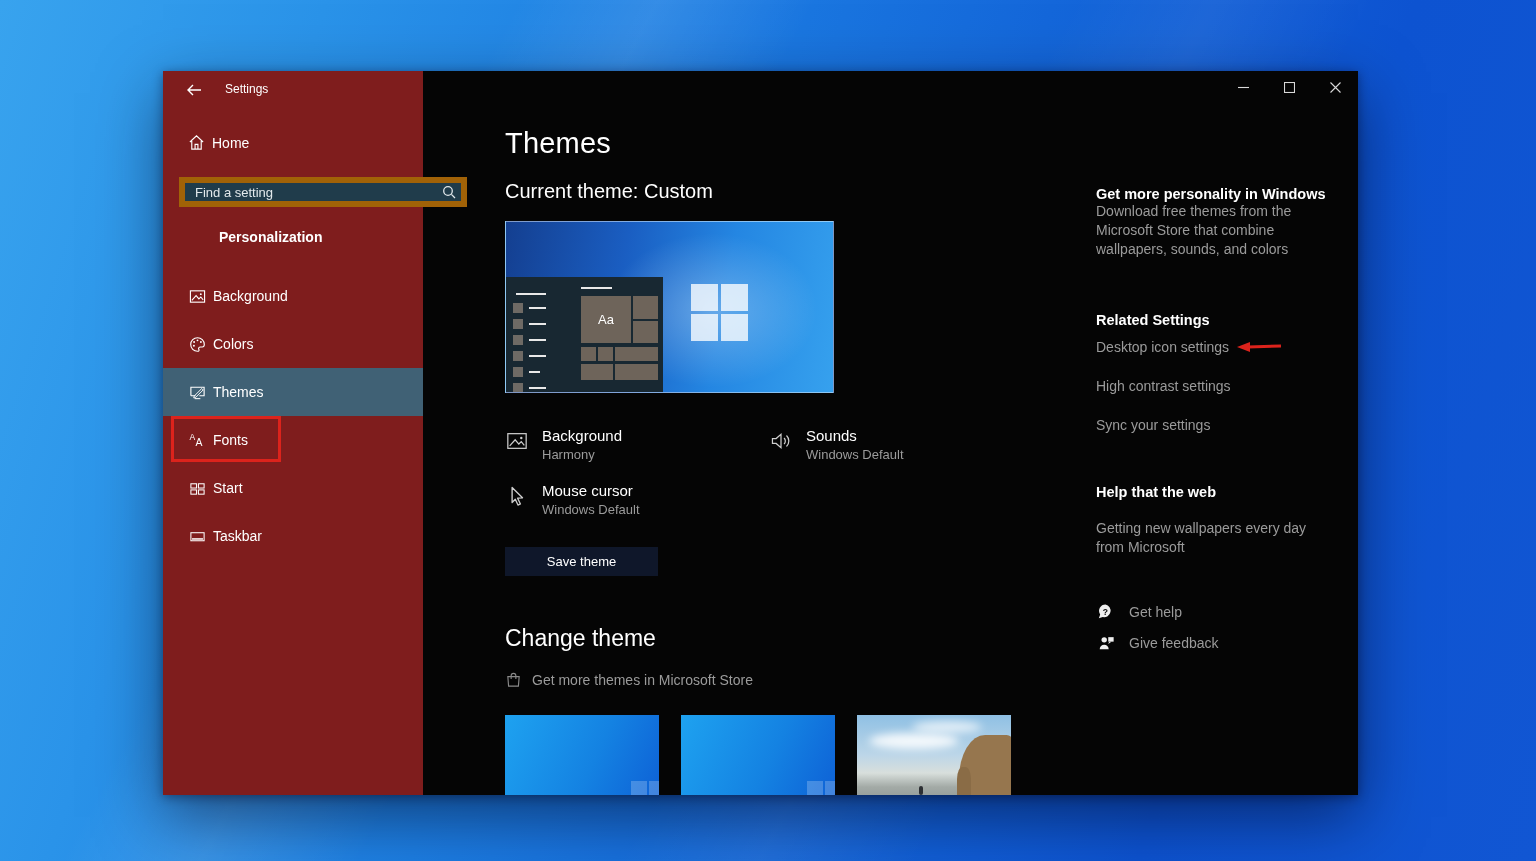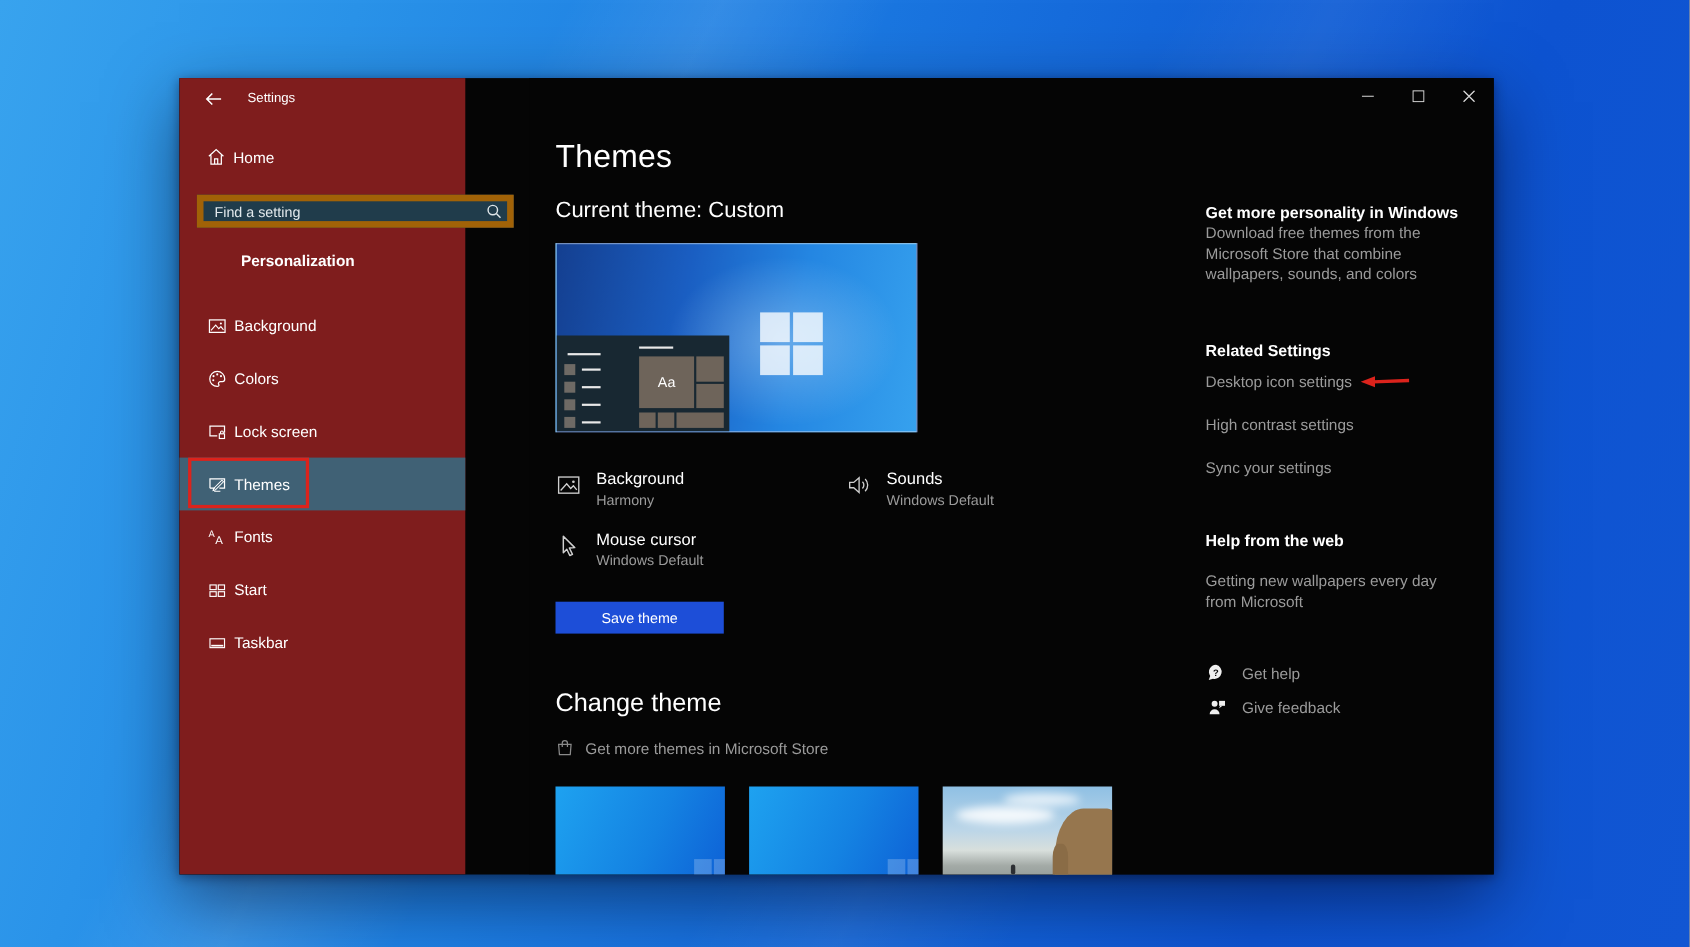--- a/index.html
+++ b/index.html
@@ -60,21 +60,21 @@
 
   
   .preview {
     position:absolute; left:24px; top:150px; width:329px; height:172px;
     border:1px solid rgba(255,255,255,0.45); overflow:hidden;
     background:linear-gradient(100deg,#143f90 0%, #1a5ec2 35%, #2486e2 65%, #36a1ee 100%);
   }
   .preview .rays { position:absolute; inset:0; background:radial-gradient(ellipse 150px 110px at 63% 52%, rgba(255,255,255,0.30), rgba(255,255,255,0) 70%); }
   .win-logo { position:absolute; left:185px; top:62px; width:57px; height:57px; display:grid; grid-template-columns:27px 27px; grid-template-rows:27px 27px; gap:3px; }
   .win-logo span { background:rgba(255,255,255,0.78); }
-  .start-menu { position:absolute; left:0; top:55px; width:157px; height:117px; background:#182832; padding:7px 5px 0 7px;margin-top:28px; }
+  .start-menu { position:absolute; left:0; top:55px; width:157px; height:117px; background:#182832; padding:7px 5px 0 7px; }
   .app-col { position:absolute; left:7px; top:26px; display:flex; flex-direction:column; gap:6px; }
   .app-row { display:flex; align-items:center; gap:6px; }
   .app-row .sq { width:10px; height:10px; background:#6e6a65; }
   .app-row .bar { width:17px; height:2px; background:#e8e8e8; }
   .menu-dash { position:absolute; left:10px; top:16px; width:30px; height:2px; background:#e8e8e8; }
   .tiles { position:absolute; left:75px; top:10px; width:77px; }
   .tiles .t-dash { width:31px; height:2px; background:#e8e8e8; margin-bottom:5px; }
   .tile { background:#6e645a; position:absolute; }
   .tile-aa { left:0; top:9px; width:50px; height:47px; display:flex; align-items:center; justify-content:center; font-size:13px; color:#fff; }
   .tile-r1 { left:52px; top:9px; width:25px; height:23px; }
@@ -87,21 +87,21 @@
 
   
   .props { position:absolute; left:24px; top:356px; display:grid; grid-template-columns:264px 264px; row-gap:20px; }
   .prop { display:flex; gap:14px; align-items:flex-start; }
   .prop .ic { width:23px; height:23px; color:#cfcfcf; margin-top:2px; display:flex; align-items:center; justify-content:center; }
   .prop .plabel { font-size:15px; color:#fff; }
   .prop .pvalue { font-size:13px; color:#9b9b9b; margin-top:3px; }
 
   .save-btn {
     position:absolute; left:24px; top:476px; width:153px; height:29px;
-    background:#1d4ed8; color:#fff; border:none; font-size:13px; cursor:pointer;
+    background:#0f172a; color:#fff; border:none; font-size:13px; cursor:pointer;
     font-family:"Liberation Sans", sans-serif;
   }
   .change-heading { position:absolute; left:24px; top:554px; font-size:23px; font-weight:300; }
   .store-row { position:absolute; left:24px; top:600px; display:flex; align-items:center; gap:10px; color:#9b9b9b; cursor:pointer; }
   .store-row .lbl { font-size:14px; }
   .store-row .ic { color:#8a8a8a; display:flex; }
 
   
   .thumbs { position:absolute; left:24px; top:644px; display:flex; gap:22px; }
   .thumb { width:154px; height:100px; position:relative; overflow:hidden; cursor:pointer; }
@@ -184,30 +184,20 @@
           <span class="ic">
             <svg width="17" height="17" viewBox="0 0 18 18">
                 <path d="M9 1.8 a7.2 7.2 0 1 0 0 14.4 c1.6 0 2-1 1.4-2 c-.8-1.3.2-2.6 1.7-2.6 h1.9 c1.3 0 2.2-.9 2.2-2.6 A7.2 7.2 0 0 0 9 1.8 Z" stroke="currentColor" stroke-width="1.2" fill="none"></path>
                 <circle cx="5.4" cy="6.3" r="1" fill="currentColor"></circle>
                 <circle cx="9" cy="4.6" r="1" fill="currentColor"></circle>
                 <circle cx="12.6" cy="6.3" r="1" fill="currentColor"></circle>
                 <circle cx="5.2" cy="10.3" r="1" fill="currentColor"></circle>
               </svg>
           </span>
           <span class="lbl">Colors</span>
-        </div>
-        <div class="nav-item">
-          <span class="ic">
-            <svg width="17" height="17" viewBox="0 0 18 18">
-                <path d="M16 10 V3.5 H2 V13 H9" stroke="currentColor" stroke-width="1.2" fill="none"></path>
-                <rect x="11" y="11" width="5" height="4.5" stroke="currentColor" stroke-width="1.1" fill="none"></rect>
-                <path d="M12.2 11 V9.6 a1.3 1.3 0 0 1 2.6 0 V11" stroke="currentColor" stroke-width="1.1" fill="none"></path>
-              </svg>
-          </span>
-          <span class="lbl">Lock screen</span>
         </div>
         <div class="nav-item selected">
           <span class="ic">
             <svg width="17" height="17" viewBox="0 0 18 18">
                 <path d="M2 12.5 V3.5 H16 V12.5 H11 M7 12.5 H2" stroke="currentColor" stroke-width="1.2" fill="none"></path>
                 <path d="M6 15.5 H12" stroke="currentColor" stroke-width="1.1"></path>
                 <path d="M5.5 12.8 L13.5 4.8 L15 6.3 L7 14.3 L5 14.8 Z" stroke="currentColor" stroke-width="1" fill="none"></path>
               </svg>
           </span>
           <span class="lbl">Themes</span>
@@ -403,21 +393,21 @@
         <div class="r-abs link-row" style="top:268px">
           <span class="r-link">Desktop icon settings</span>
           <span class="red-arrow">
               <span class="head"></span>
               <span class="shaft"></span>
             </span>
         </div>
         <div class="r-abs r-link" style="top:307px">High contrast settings</div>
         <div class="r-abs r-link" style="top:346px">Sync your settings</div>
 
-        <div class="r-abs r-heading" style="top:413px">Help from the web</div>
+        <div class="r-abs r-heading" style="top:413px">Help that the web</div>
         <div class="r-abs r-link" style="top:448px; width:215px; line-height:19px">Getting new wallpapers every day from Microsoft</div>
 
         <div class="r-abs icon-link-row" style="top:531px">
           <span class="ic">
             <svg width="19" height="19" viewBox="0 0 20 20">
                 <path d="M10 2.5 a6.8 6.8 0 0 0 -5.6 10.6 L3 17 l4.1 -1.2 A6.8 6.8 0 1 0 10 2.5 Z" fill="currentColor"></path>
                 <text x="7" y="13.5" font-size="9" fill="#0a0a0a" font-family="inherit" font-weight="bold">?</text>
               </svg>
           </span>
           <span class="r-link">Get help</span>

